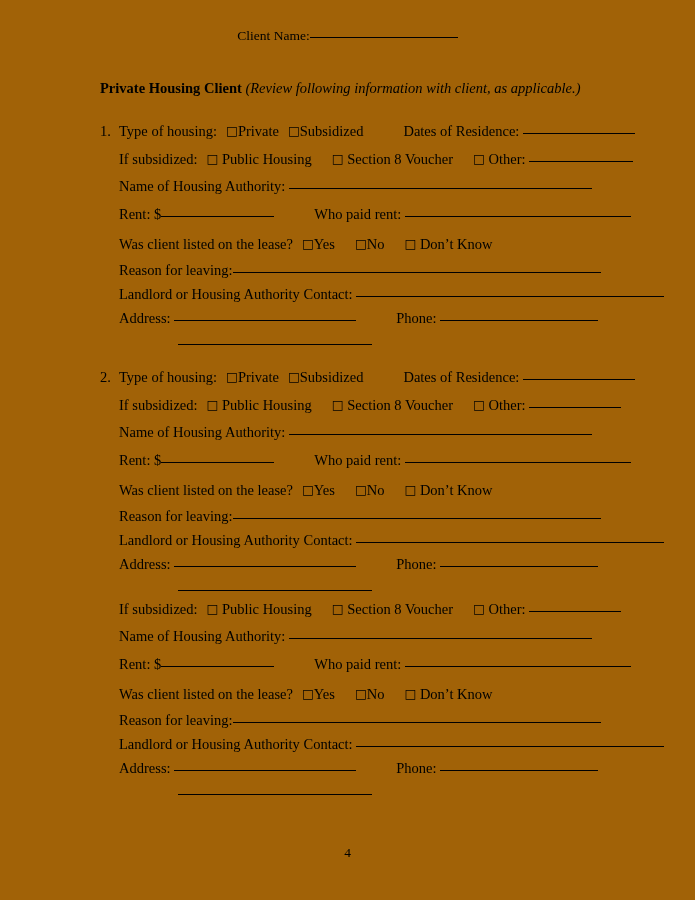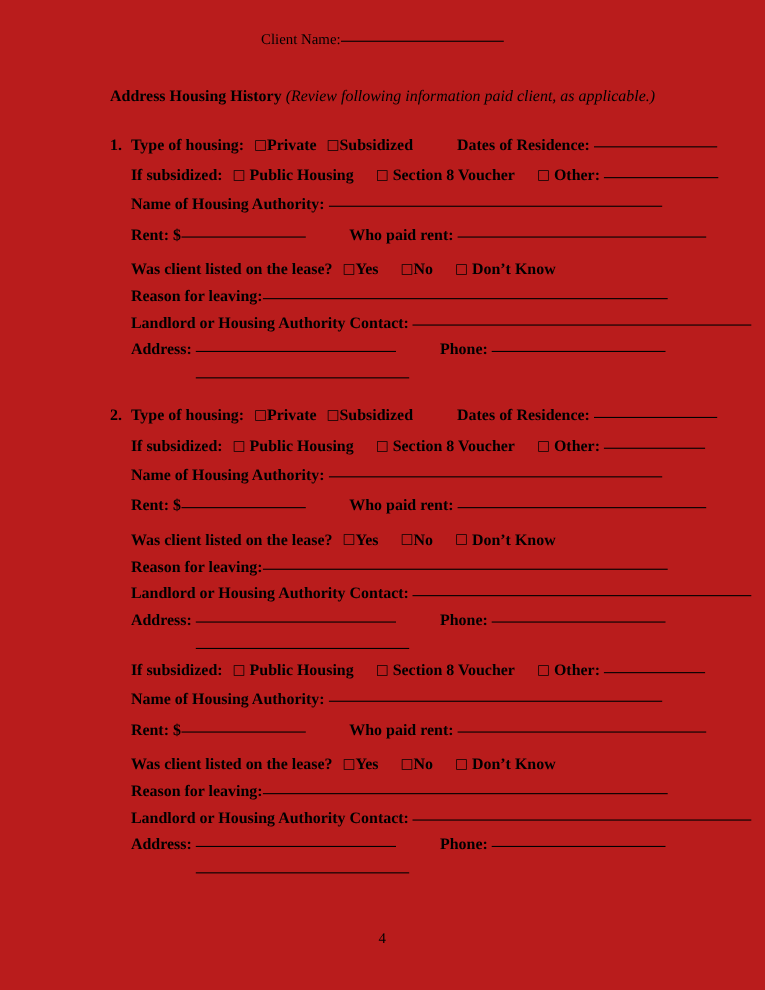--- a/index.html
+++ b/index.html
@@ -8,21 +8,21 @@
     background: #ffffff;
   }
   body {
     font-family: "Liberation Serif", "DejaVu Serif", serif;
     color: #000000;
   }
   .page {
     position: relative;
     width: 695px;
     height: 900px;
-    background: #b91c1c;
+    background: #a16207;
     overflow: hidden;
     box-sizing: border-box;
   }
 
   
   .header {
     position: absolute;
     top: 28px;
     left: 0;
     width: 695px;
@@ -47,21 +47,20 @@
   }
   .doc-title .t-bold { font-weight: bold; }
   .doc-title .t-ital { font-style: italic; }
 
   
   .block {
     position: absolute;
     left: 100px;
     width: 500px;
     font-size: 14.5px;
-    font-weight: bold;
   }
   .line {
     position: relative;
     white-space: nowrap;
     height: 26px;
     line-height: 26px;
   }
   .line.tight { height: 24px; line-height: 24px; }
   .num {
     display: inline-block;
@@ -110,22 +109,22 @@
 </head>
 <body>
 
 <div class="page">
 
   <div class="header">
     <span>Client Name:</span><span class="rule" style="width:148px"></span>
   </div>
 
   <div class="doc-title">
-    <span class="t-bold">Address Housing History</span>
-    <span class="t-ital">(Review following information paid client, as applicable.)</span>
+    <span class="t-bold">Private Housing Client</span>
+    <span class="t-ital">(Review following information with client, as applicable.)</span>
   </div>
 
   <div class="block" style="top:118px">
 
     <div class="line">
       <span class="num">1.</span><span>Type of housing:</span><span class="gap-sm"></span><span class="cb">□</span><span>Private</span><span class="gap-sm"></span><span class="cb">□</span><span>Subsidized</span><span class="gap-lg"></span><span>Dates of Residence:</span>&nbsp;<span class="rule u-dates"></span>
     </div>
 
     <div class="line" style="height:29px;line-height:29px">
       <span class="indent"></span><span>If subsidized:</span><span class="gap-sm"></span><span class="cb">□</span>&nbsp;<span>Public Housing</span><span class="gap-md"></span><span class="cb">□</span>&nbsp;<span>Section 8 Voucher</span><span class="gap-md"></span><span class="cb">□</span>&nbsp;<span>Other:</span>&nbsp;<span class="rule u-other1"></span>

